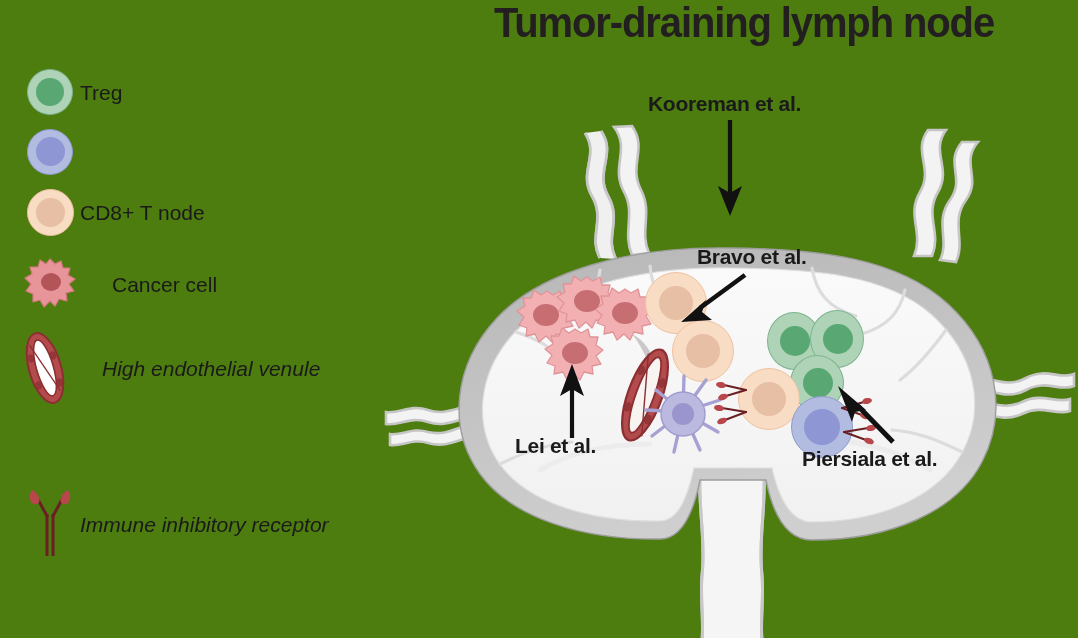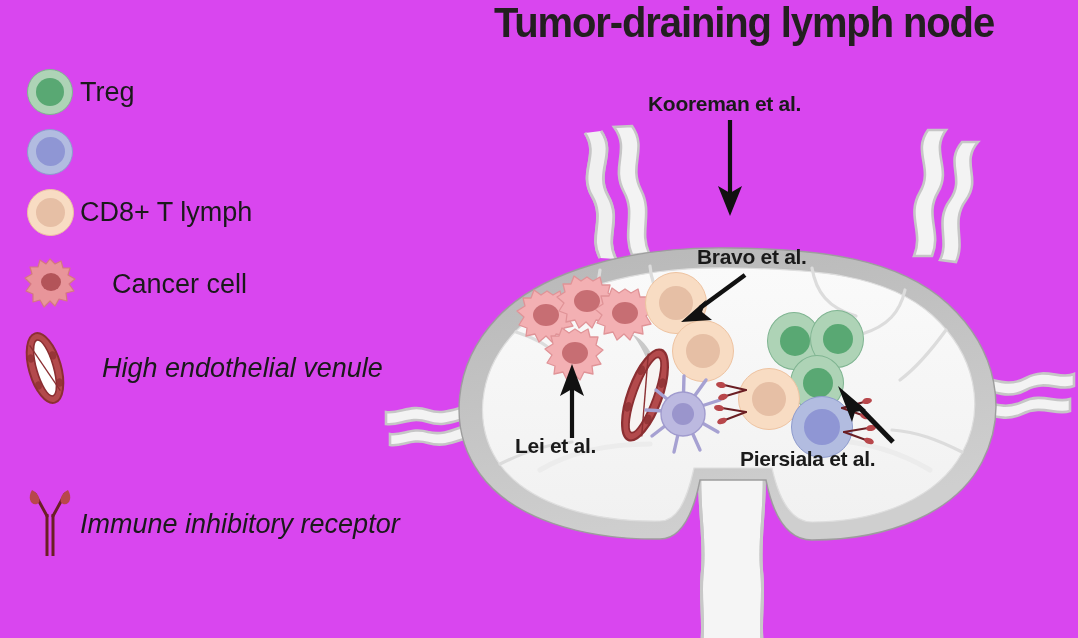--- a/index.html
+++ b/index.html
@@ -4,21 +4,21 @@
 <style>
   html, body {
     margin: 0;
     padding: 0;
     background: #ffffff;
   }
   #root {
     position: relative;
     width: 1078px;
     height: 638px;
-    background: #d946ef;
+    background: #4d7c0f;
     overflow: hidden;
     font-family: "Liberation Sans", sans-serif;
   }
 
   
   #figure-title {
     position: absolute;
     left: 410px;
     top: -2px;
     width: 668px;
@@ -48,21 +48,21 @@
     height: 56px;
   }
   .legend-icon {
     position: relative;
     width: 58px;
     height: 56px;
     flex: 0 0 58px;
   }
   .legend-label {
     font-family: "Liberation Sans", sans-serif;
-    font-size: 27px;
+    font-size: 21px;
     color: #1a1a1a;
     white-space: nowrap;
     line-height: 1;
   }
 
   
   .cell {
     position: absolute;
     border-radius: 50%;
     box-sizing: border-box;
@@ -127,21 +127,21 @@
         <div class="cell cd4-body" style="left:5px; top:5px; width:46px; height:46px;"></div>
         <div class="cell cd4-nuc" style="left:14px; top:13px; width:29px; height:29px;"></div>
       </div>
     </div>
 
     <div class="legend-row" style="left:22px; top:124px;">
       <div class="legend-icon">
         <div class="cell cd8-body" style="left:5px; top:5px; width:47px; height:47px;"></div>
         <div class="cell cd8-nuc" style="left:14px; top:14px; width:29px; height:29px;"></div>
       </div>
-      <div class="legend-label">CD8+ T lymph</div>
+      <div class="legend-label">CD8+ T node</div>
     </div>
 
     <div class="legend-row" style="left:22px; top:196px;gap:32px;">
       <div class="legend-icon">
         <svg class="layer" width="58" height="56" viewBox="0 0 58 56" aria-hidden="true">
           <path d="M28 3 L33 8 L39 5 L41 12 L48 12 L46 19 L53 23 L47 28 L52 35 L44 37 L45 45 L37 43 L33 50 L28 45 L22 51 L18 44 L11 46 L11 38 L4 35 L9 28 L3 22 L10 18 L8 11 L16 11 L18 4 L24 8 Z" fill="#e8959a" stroke="#d5787f" stroke-width="1.2" stroke-linejoin="round"></path>
           <ellipse cx="29" cy="26" rx="10" ry="9" fill="#b35459"></ellipse>
         </svg>
       </div>
       <div class="legend-label">Cancer cell</div>
@@ -393,17 +393,17 @@
 
       <g>
         <path d="M893 442 L858 406" stroke="#111" stroke-width="5" fill="none"></path>
         <path d="M838 386 L866 410 L855 412 L852 422 Z" fill="#111"></path>
       </g>
     </svg>
 
     <div class="annot" style="left:648px; top:92px;">Kooreman et al.</div>
     <div class="annot" style="left:697px; top:245px;">Bravo et al.</div>
     <div class="annot" style="left:515px; top:434px;">Lei et al.</div>
-    <div class="annot" style="left:740px; top:447px;">Piersiala et al.</div>
+    <div class="annot" style="left:802px; top:447px;">Piersiala et al.</div>
 
   </div>
 
 </div>
 
 </body></html>

